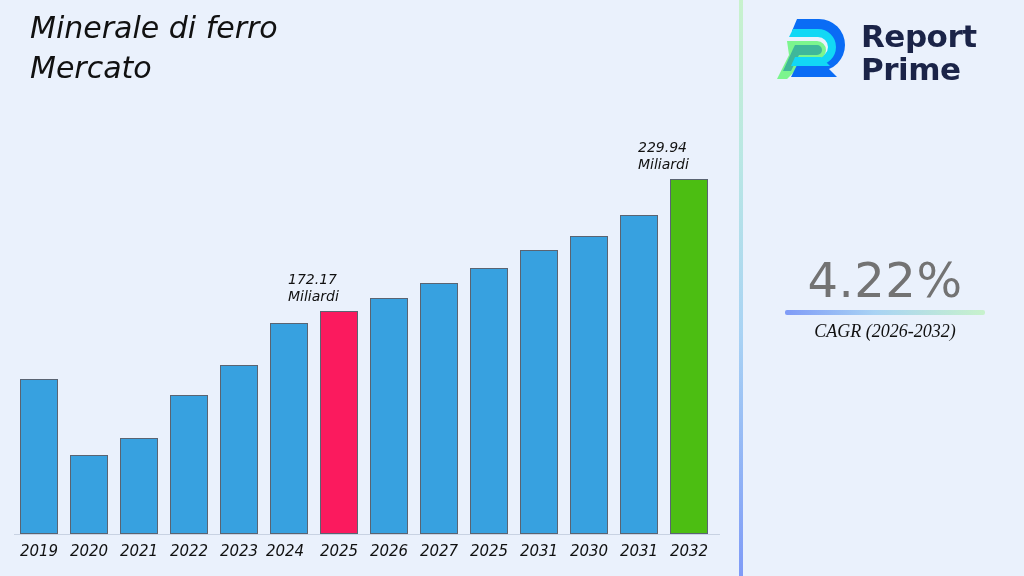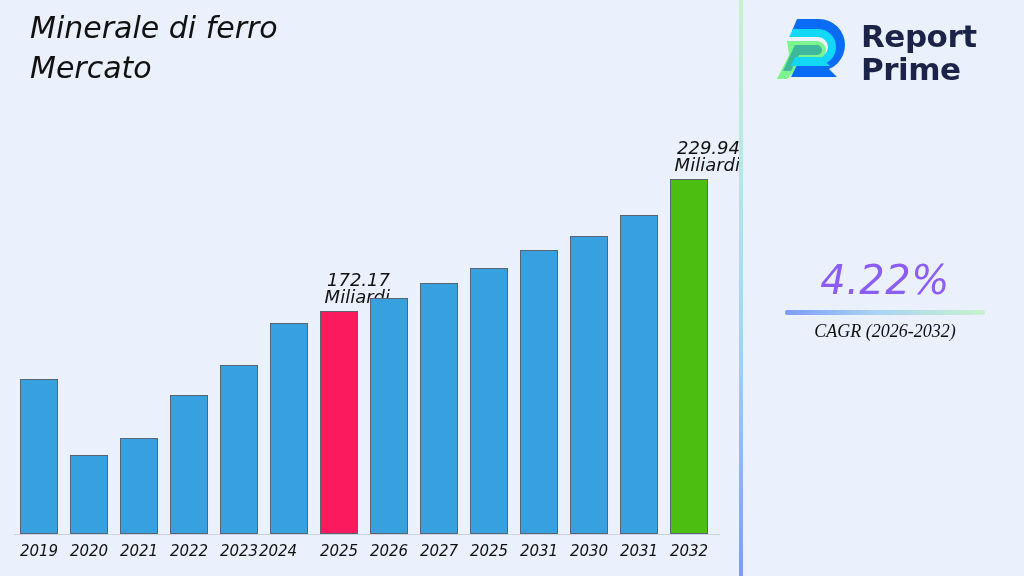--- a/index.html
+++ b/index.html
@@ -66,22 +66,22 @@
     border: 1px solid #5a6472;
   }
   .bar.blue   { background: #37a1e0; }
   .bar.pink   { background: #fb1a5e; }
   .bar.green  { background: #4cbe12; }
 
   .bar-value {
     position: absolute;
     left: -32px;
     width: 102px;
-    text-align: right;
-    font-size: 18px;
+    text-align: left;
+    font-size: 14px;
     font-style: italic;
     line-height: 17px;
     color: #111;
     white-space: pre-line;
   }
 
   .bar-label {
     position: absolute;
     top: 542px;
     width: 60px;
@@ -136,23 +136,22 @@
   }
 
   #cagr-block {
     position: absolute;
     left: 10px;
     top: 256px;
     width: 264px;
     text-align: center;
   }
   #cagr-value {
-    font-size: 40px;
-    font-style: italic;
-    color: #8b5cf6;
+    font-size: 48px;
+    color: #737373;
     line-height: 48px;
     letter-spacing: 0.5px;
   }
   #cagr-rule {
     margin: 6px auto 4px auto;
     width: 200px;
     height: 5px;
     border-radius: 2px;
     background: linear-gradient(to right, #7f9bf7 0%, #a9d3f4 45%, #c8f2cc 100%);
   }
@@ -221,21 +220,21 @@
           <div class="bar-value" style="bottom: 361px;">229.94
 Miliardi</div>
         </div>
       </div>
     <div id="xlabels">
         <div class="bar-label" style="left: 20px;">2019</div>
         <div class="bar-label" style="left: 70px;">2020</div>
         <div class="bar-label" style="left: 120px;">2021</div>
         <div class="bar-label" style="left: 170px;">2022</div>
         <div class="bar-label" style="left: 220px;">2023</div>
-        <div class="bar-label" style="left: 259px;">2024</div>
+        <div class="bar-label" style="left: 266px;">2024</div>
         <div class="bar-label" style="left: 320px;">2025</div>
         <div class="bar-label" style="left: 370px;">2026</div>
         <div class="bar-label" style="left: 420px;">2027</div>
         <div class="bar-label" style="left: 470px;">2025</div>
         <div class="bar-label" style="left: 520px;">2031</div>
         <div class="bar-label" style="left: 570px;">2030</div>
         <div class="bar-label" style="left: 620px;">2031</div>
         <div class="bar-label" style="left: 670px;">2032</div>
       </div>
   </div>

